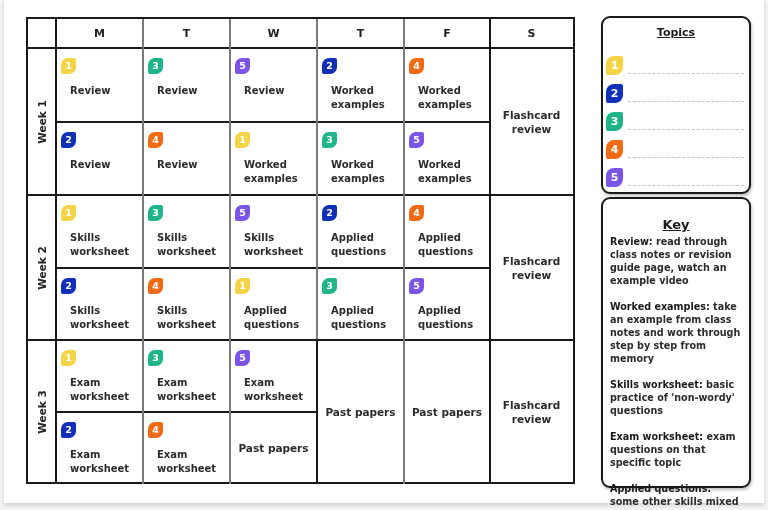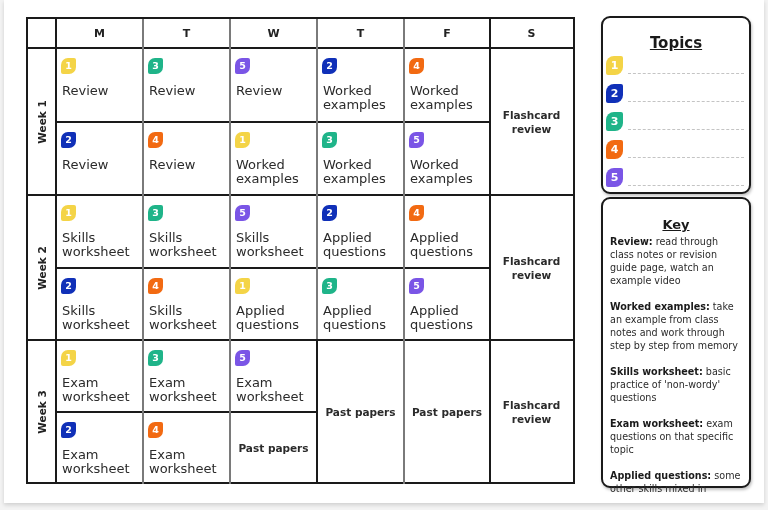--- a/index.html
+++ b/index.html
@@ -21,22 +21,22 @@
   }
   .week-label {
     display: flex; align-items: center; justify-content: center;
   }
   .week-label span {
     transform: rotate(-90deg); white-space: nowrap;
     font-size: 10.5px; font-weight: bold; color: #222;
   }
   .task { padding: 6px 0 0 5px; }
   .task .txt {
-    position: absolute; left: 6px; top: 36px; width: 80px;
-    font-size: 13px; font-weight: normal; line-height: 14px; color: #2b2b2b;
+    position: absolute; left: 14px; top: 36px; width: 80px;
+    font-size: 10px; font-weight: bold; line-height: 14px; color: #2b2b2b;
   }
   .center {
     display: flex; align-items: center; justify-content: center; text-align: center;
     font-size: 10.5px; font-weight: bold; line-height: 14px; color: #2b2b2b;
   }
   .badge {
     display: inline-flex; align-items: center; justify-content: center;
     width: 15px; height: 16px;
     border-radius: 7px 2px 7px 2px;
     color: #ffffff; font-size: 9.5px; font-weight: bold; line-height: 1;
@@ -48,32 +48,32 @@
   .panel {
     position: absolute; background: #ffffff; border: 2.5px solid #1a1a1a;
     border-radius: 9px; box-shadow: 1px 2px 3px rgba(0,0,0,0.25);
   }
   .topics { left: 597px; top: 16px; width: 150px; height: 178px; }
   .key { left: 597px; top: 197px; width: 150px; height: 291px; }
   .panel-title {
     text-align: center; font-weight: bold; text-decoration: underline;
     color: #1a1a1a;
   }
-  .topics .panel-title { font-size: 15px; margin-top: 16px; }
+  .topics .panel-title { font-size: 11px; margin-top: 8px; }
   .key .panel-title { font-size: 13px; margin-top: 18px; }
   .topic-row {
     position: absolute; left: 3px; width: 138px; height: 20px;
   }
   .topic-row .badge { width: 17px; height: 19px; font-size: 11px; border-radius: 8px 2px 8px 2px; }
   .topic-row .dots {
     position: absolute; left: 22px; right: 0; bottom: 0;
     border-bottom: 1px dashed #c4c4c4;
   }
   .key-body { padding: 3px 6px 0 7px; font-size: 9.6px; line-height: 13px; color: #2b2b2b; }
-  .key-item { margin-bottom: 13px; }
+  .key-item { margin-bottom: 13px; font-weight: bold; }
   .key-item b { color: #1a1a1a; }
 </style>
 </head>
 <body>
 
 <div class="page">
 
   <div class="planner">
 
     <div class="cell hdr" style="left:28px;top:0;width:87px;height:29px;">M</div>

